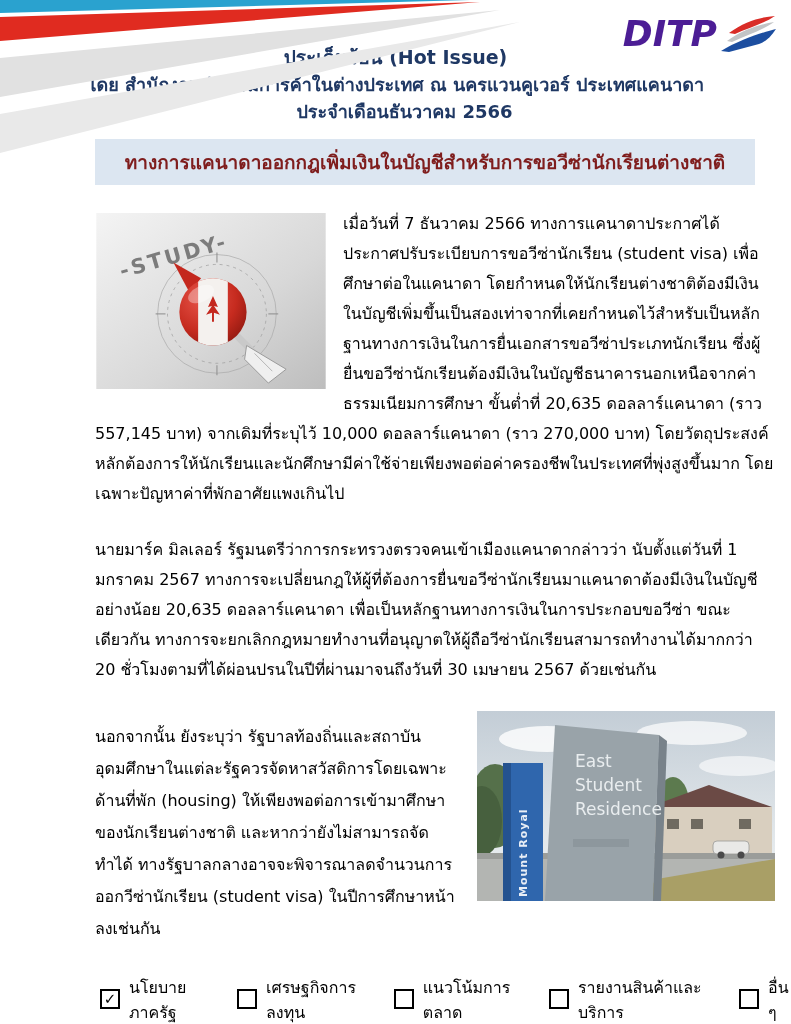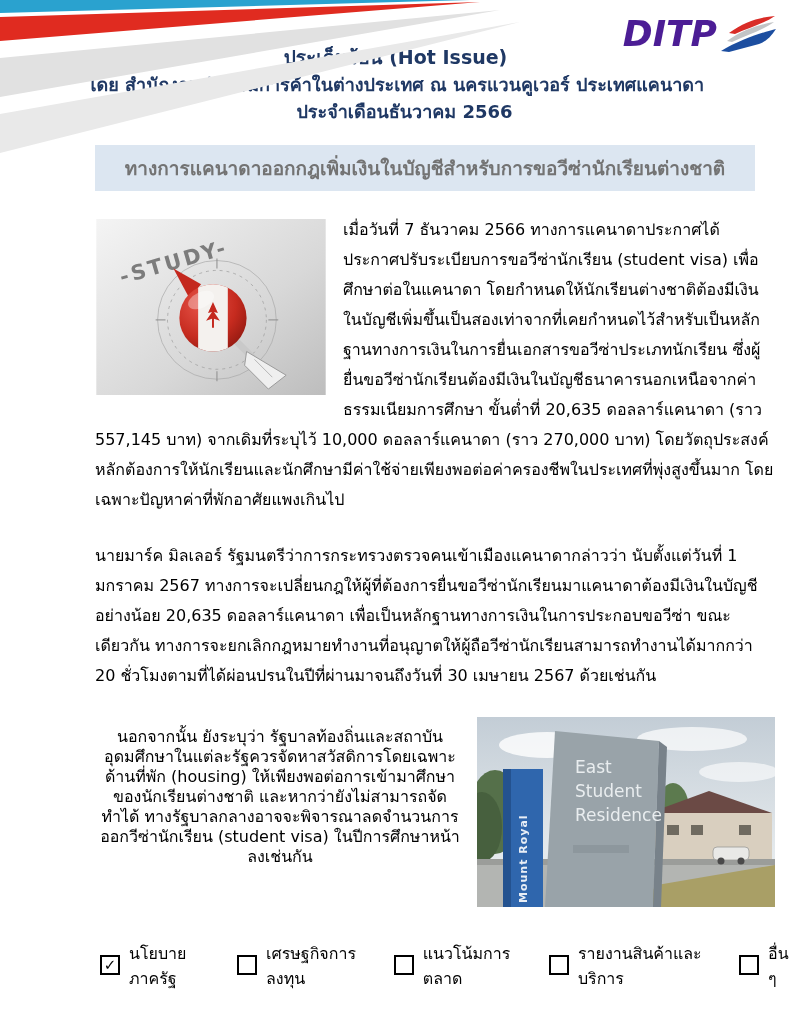--- a/index.html
+++ b/index.html
@@ -25,24 +25,24 @@
   .logo-swoosh{width:58px;height:42px;margin-left:2px;margin-top:0;}
 
   
   .header{margin-top:44px;text-align:center;color:#1f3864;font-weight:bold;}
   .header .h-line1{font-size:19px;line-height:27px;}
   .header .h-line2{font-size:18px;line-height:27px;}
   .header .h-line3{font-size:18px;line-height:27px;margin-left:18px;}
 
   
   .title-bar{
-    margin:20px 0 0 95px;width:660px;
+    margin:14px 0 0 95px;width:660px;
     background:#dce6f1;
     text-align:center;
-    font-size:19px;font-weight:bold;color:#737373;
+    font-size:19px;font-weight:bold;color:#7f1d1d;
     padding:8px 4px;
     box-sizing:border-box;
   }
 
   
   .article{
     margin:24px 16px 0 95px;
     width:680px;
     font-size:16px;
     line-height:30px;
@@ -53,21 +53,21 @@
   .para-block::after{content:"";display:block;clear:both;}
   .study-image{
     float:left;width:232px;height:176px;
     margin:4px 16px 4px 0;
   }
   .residence-image{
     float:right;width:298px;height:190px;
     margin:0 0 4px 12px;
   }
   .study-image svg,.residence-image svg{display:block;width:100%;height:100%;}
-  .para3-text{display:block;padding-top:10px;line-height:20px;text-align:center;}
+  .para3-text{display:block;padding-top:10px;line-height:32px;}
 
   
   .cat-row{
     margin:30px 0 0 100px;
     display:flex;align-items:center;
     font-size:16px;
   }
   .cat-item{display:flex;align-items:center;margin-right:27px;}
   .cat-item:last-child{margin-right:0;}
   .cbox{

